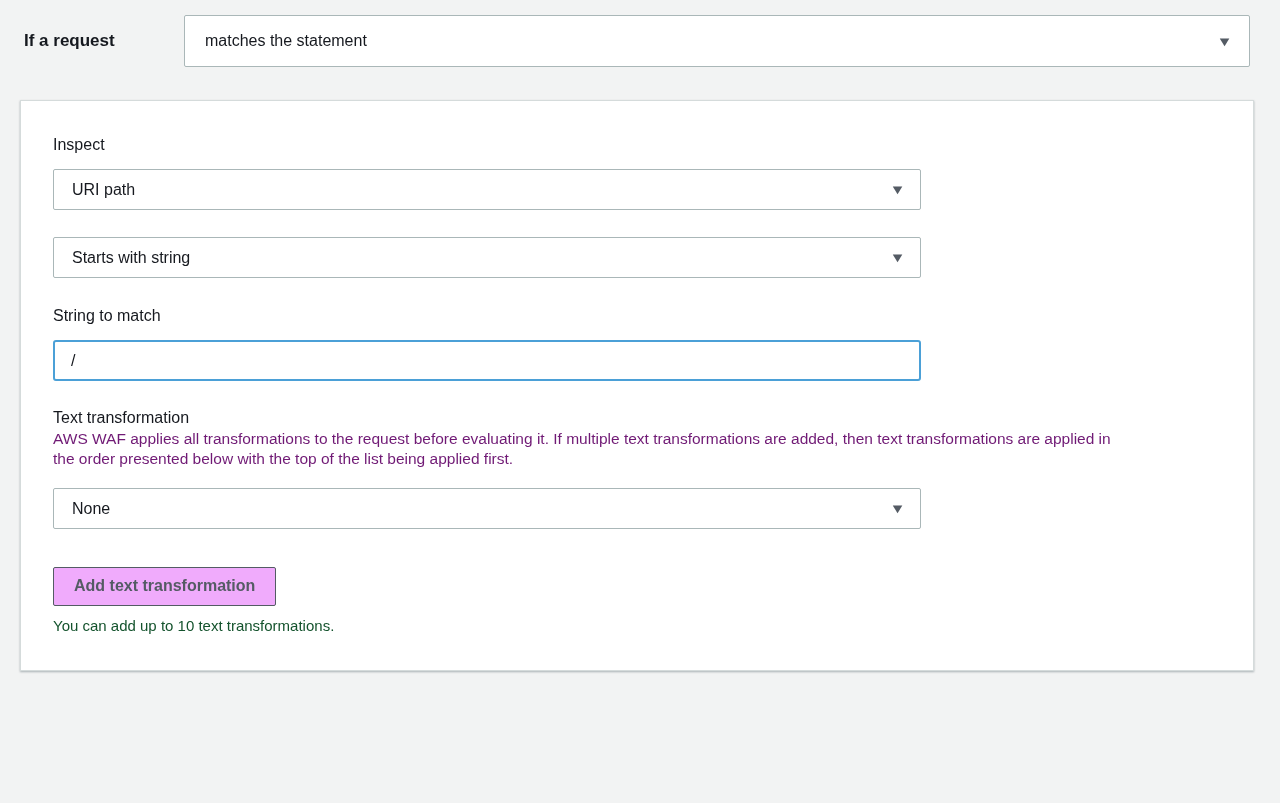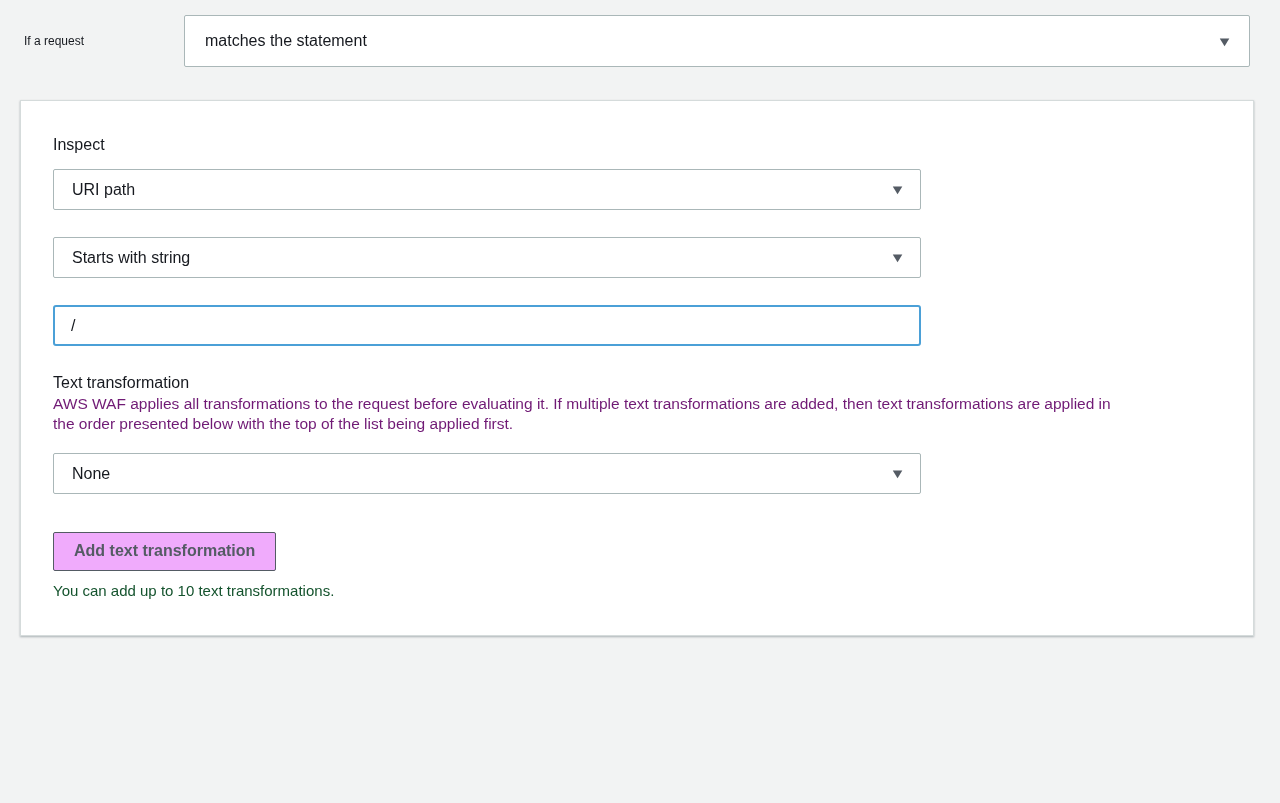--- a/index.html
+++ b/index.html
@@ -11,22 +11,22 @@
     color: #16191f;
   }
 
   
   .top-row {
     display: flex;
     align-items: center;
     padding: 15px 30px 0 24px;
   }
   .top-row-label {
-    font-size: 12px;
-    font-weight: 400;
+    font-size: 17px;
+    font-weight: 700;
     color: #16191f;
     width: 160px;
     flex: 0 0 160px;
   }
   .select-control {
     display: flex;
     align-items: center;
     justify-content: space-between;
     height: 52px;
     background: #ffffff;
@@ -154,20 +154,21 @@
     <div class="control-w">
       <div class="select-control">
         <span>Starts with string</span>
         <span class="caret">▼</span>
       </div>
     </div>
 
     <div class="spacer-27"></div>
 
     
+    <div class="field-label">String to match</div>
     <input class="text-input" type="text" value="/" style="">
 
     <div class="spacer-26"></div>
 
     
     <div class="field-label tight">Text transformation</div>
     <div class="field-description">AWS WAF applies all transformations to the request before evaluating it. If multiple text transformations are added, then text transformations are applied in the order presented below with the top of the list being applied first.</div>
 
     <div class="spacer-20"></div>
 

